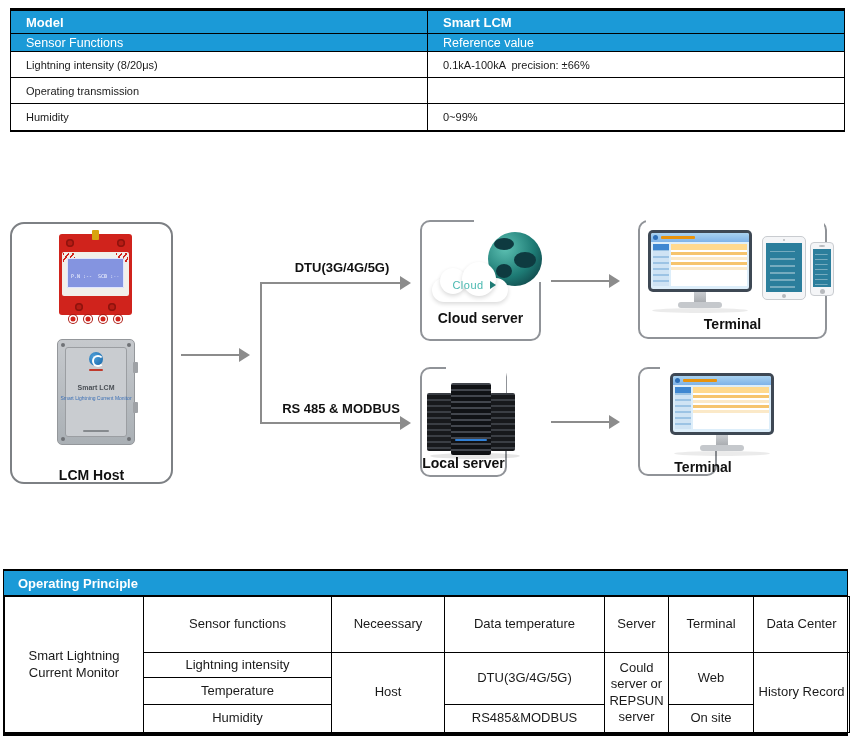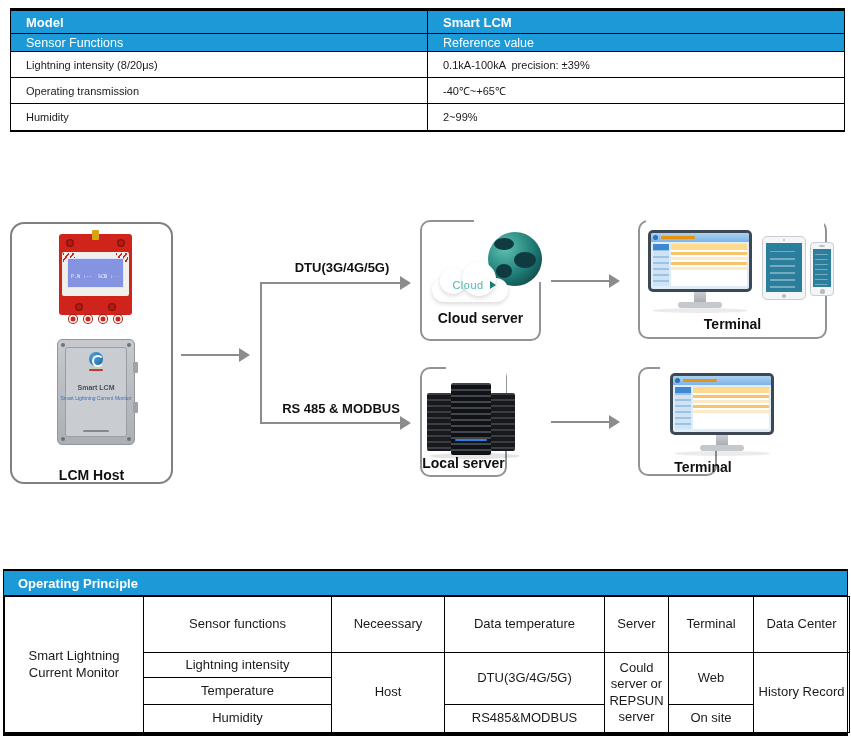--- a/index.html
+++ b/index.html
@@ -149,29 +149,28 @@
     <div class="trow hdr">
       <div>Model</div>
       <div>Smart LCM</div>
     </div>
     <div class="trow subhdr">
       <div>Sensor Functions</div>
       <div>Reference value</div>
     </div>
     <div class="trow body">
       <div>Lightning intensity (8/20μs)</div>
-      <div>0.1kA-100kA  precision: ±39%</div>
+      <div>0.1kA-100kA  precision: ±66%</div>
     </div>
     <div class="trow body">
       <div>Operating transmission</div>
-      <div>-40℃~+65℃</div>
     </div>
     <div class="trow body">
       <div>Humidity</div>
-      <div>2~99%</div>
+      <div>0~99%</div>
     </div>
   </div>
 
   <div class="hline" style="left:181px; top:354px; width:60px;"></div>
   <div class="ahead" style="left:239px; top:348px;"></div>
   <div class="vline" style="left:260px; top:282px; height:142px;"></div>
   <div class="hline" style="left:260px; top:282px; width:142px;"></div>
   <div class="ahead" style="left:400px; top:276px;"></div>
   <div class="hline" style="left:260px; top:422px; width:142px;"></div>
   <div class="ahead" style="left:400px; top:416px;"></div>

